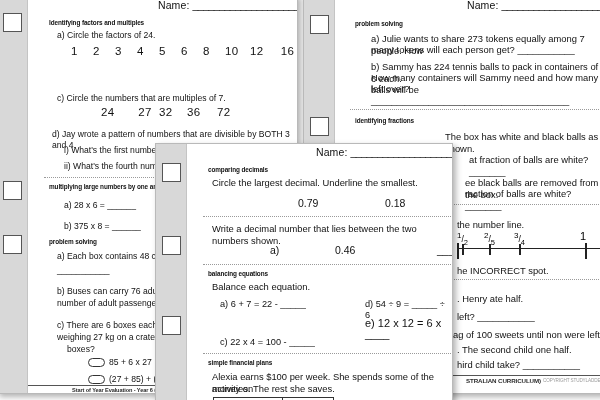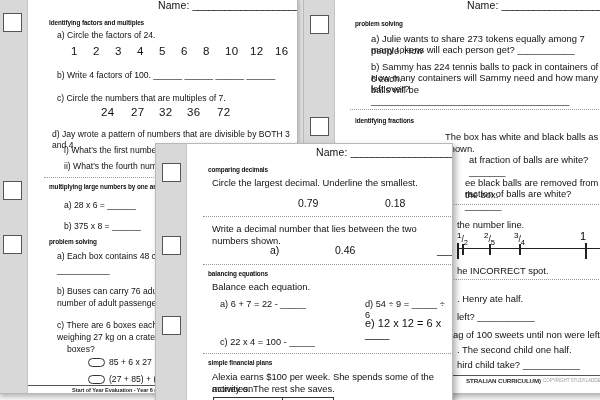--- a/index.html
+++ b/index.html
@@ -72,29 +72,28 @@
 
     <div class="nameline" style="left:130px;top:4px;">
       <span>Name:</span> <span class="ul">______________________</span>
     </div>
 
     <div class="sechead" style="left:21px;top:24px;">Identifying factors and multiples</div>
 
     <div class="q" style="left:29px;top:35px;">a)  Circle the factors of 24.</div>
 
     <div class="nums" style="left:43px;top:50px;">
-      <span style="width:22px;">1</span><span style="width:22px;">2</span><span style="width:22px;">3</span><span style="width:22px;">4</span><span style="width:22px;">5</span><span style="width:22px;">6</span><span style="width:22px;">8</span><span style="width:25px;">10</span><span style="width:25px;">12</span><span style="width:25px;">16</span>
-    </div>
-
-    <div class="q" style="left:29px;top:75px;">b)  Write 4 factors of 100.   ______   ______   ______   ______</div>
+      <span style="width:22px;">1</span><span style="width:22px;">2</span><span style="width:22px;">3</span><span style="width:22px;">4</span><span style="width:22px;">5</span><span style="width:22px;">6</span><span style="width:22px;">8</span><span style="width:25px;">10</span><span style="width:25px;">12</span><span style="width:25px;text-align:center;">16</span>
+    </div>
+
 
     <div class="q" style="left:29px;top:98px;">c)  Circle the numbers that are multiples of 7.</div>
 
     <div class="nums" style="left:73px;top:111px;">
-      <span style="width:30px;">24</span><span style="width:28px;">27</span><span style="width:28px;">32</span><span style="width:30px;">36</span><span>72</span>
+      <span style="width:30px;">24</span><span style="width:28px;text-align:center;">27</span><span style="width:28px;">32</span><span style="width:30px;">36</span><span>72</span>
     </div>
 
     <div class="q" style="left:24px;top:134px;">d) Jay wrote a pattern of numbers that are divisible by BOTH 3 and 4.</div>
     <div class="q" style="left:36px;top:150px;">i) What's the first number in the pattern?</div>
     <div class="q" style="left:36px;top:166px;">ii) What's the fourth number in the pattern?</div>
 
     <div class="dash" style="left:16px;top:182px;width:248px;"></div>
 
     <div class="sechead" style="left:21px;top:188px;">multiplying large numbers by one and two</div>
 

